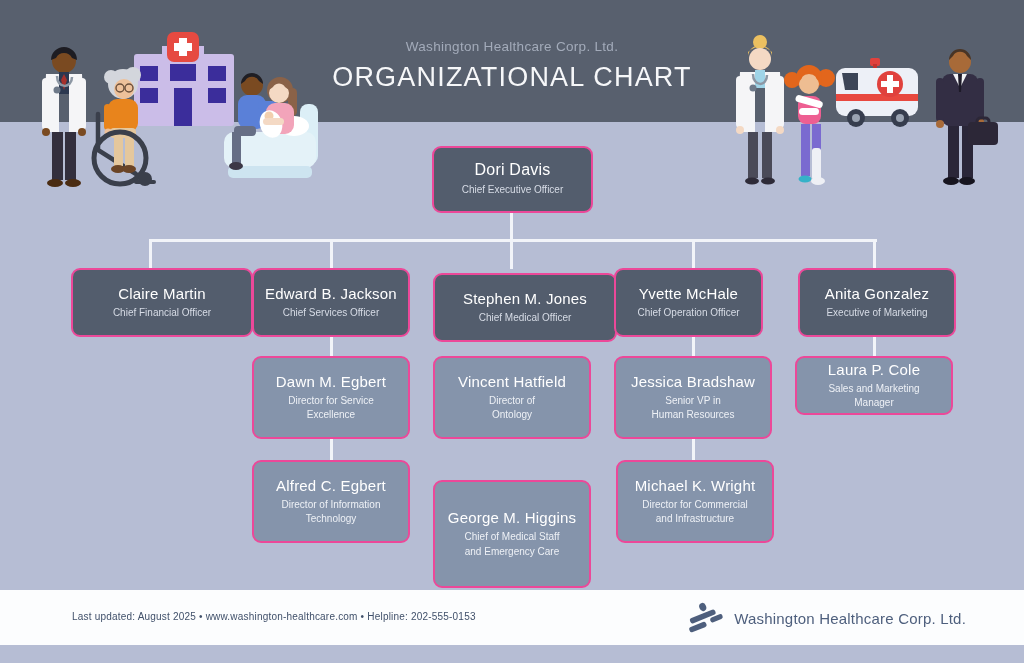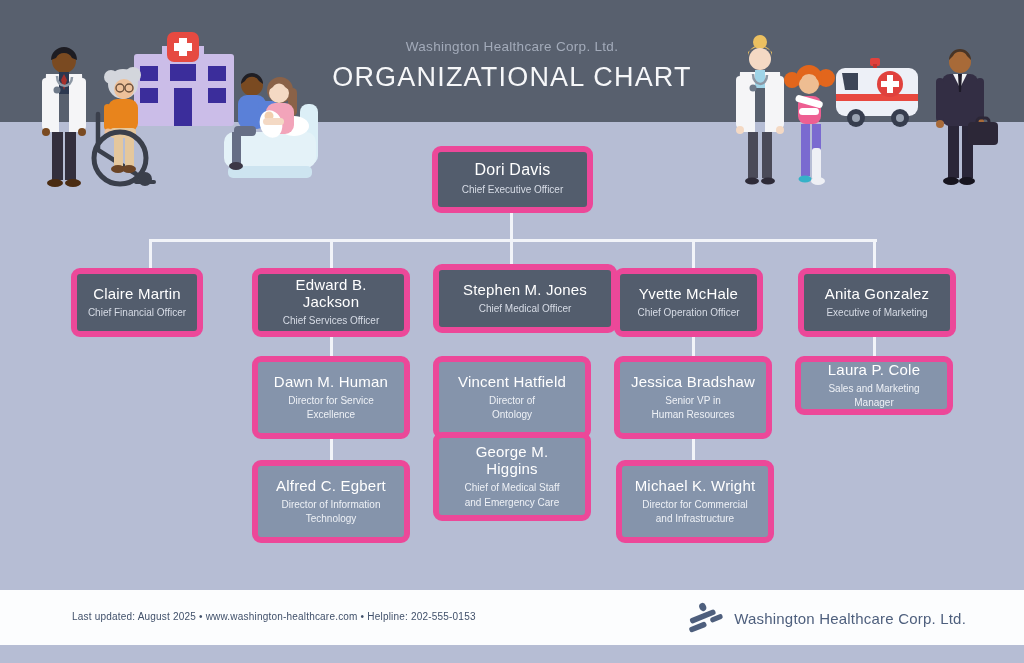--- a/index.html
+++ b/index.html
@@ -7,21 +7,21 @@
     position:relative;width:1024px;height:663px;overflow:hidden;
     background:#b6bdd4;font-family:"Liberation Sans",sans-serif;
   }
   
   .header-band{position:absolute;left:0;top:0;width:1024px;height:122px;background:#58606e;}
   .company-name{position:absolute;left:0;top:39px;width:1024px;text-align:center;
     font-size:13.5px;color:#a3abba;letter-spacing:.3px;}
   .main-title{position:absolute;left:0;top:62px;width:1024px;text-align:center;
     font-size:27px;color:#f6f7f9;letter-spacing:1.2px;font-weight:400;}
   
-  .node{position:absolute;box-sizing:border-box;border:6px solid #ec4899;border-radius:9px;
+  .node{position:absolute;box-sizing:border-box;border:2px solid #ec4899;border-radius:9px;
     display:flex;flex-direction:column;align-items:center;justify-content:center;
     text-align:center;padding:4px 10px;}
   .node.dark{background:#535d6d;}
   .node.light{background:#8594ab;}
   .node .name{font-size:15px;color:#ffffff;margin-bottom:4px;letter-spacing:.2px;}
   .node.ceo .name{font-size:16px;}
   .node .title{font-size:10px;color:#d7dce6;line-height:1.45;white-space:pre-line;}
   .node.light .title{color:#eef1f6;}
   
   .line{position:absolute;background:#f2f4f9;}
@@ -203,43 +203,43 @@
   <div class="line" style="left:330px;top:437px;width:3px;height:25px"></div>
   <div class="line" style="left:692px;top:335px;width:3px;height:23px"></div>
   <div class="line" style="left:692px;top:437px;width:3px;height:25px"></div>
   <div class="line" style="left:873px;top:335px;width:3px;height:23px"></div>
 
   <div class="node dark ceo" style="left:432px;top:146px;width:161px;height:67px">
     <div class="name">Dori Davis</div>
     <div class="title">Chief Executive Officer</div>
   </div>
 
-  <div class="node dark" style="left:71px;top:268px;width:132px;height:69px">
+  <div class="node dark" style="left:71px;top:268px;width:182px;height:69px">
     <div class="name">Claire Martin</div>
     <div class="title">Chief Financial Officer</div>
   </div>
   <div class="node dark" style="left:252px;top:268px;width:158px;height:69px">
     <div class="name">Edward B. Jackson</div>
     <div class="title">Chief Services Officer</div>
   </div>
-  <div class="node dark" style="left:433px;top:264px;width:184px;height:69px">
+  <div class="node dark" style="left:433px;top:273px;width:184px;height:69px">
     <div class="name">Stephen M. Jones</div>
     <div class="title">Chief Medical Officer</div>
   </div>
   <div class="node dark" style="left:614px;top:268px;width:149px;height:69px">
     <div class="name">Yvette McHale</div>
     <div class="title">Chief Operation Officer</div>
   </div>
   <div class="node dark" style="left:798px;top:268px;width:158px;height:69px">
     <div class="name">Anita Gonzalez</div>
     <div class="title">Executive of Marketing</div>
   </div>
 
   <div class="node light" style="left:252px;top:356px;width:158px;height:83px">
-    <div class="name">Dawn M. Human</div>
+    <div class="name">Dawn M. Egbert</div>
     <div class="title">Director for Service
 Excellence</div>
   </div>
   <div class="node light" style="left:433px;top:356px;width:158px;height:83px">
     <div class="name">Vincent Hatfield</div>
     <div class="title">Director of
 Ontology</div>
   </div>
   <div class="node light" style="left:614px;top:356px;width:158px;height:83px">
     <div class="name">Jessica Bradshaw</div>
@@ -250,21 +250,21 @@
     <div class="name">Laura P. Cole</div>
     <div class="title">Sales and Marketing
 Manager</div>
   </div>
 
   <div class="node light" style="left:252px;top:460px;width:158px;height:83px">
     <div class="name">Alfred C. Egbert</div>
     <div class="title">Director of Information
 Technology</div>
   </div>
-  <div class="node light" style="left:433px;top:432px;width:158px;height:89px">
+  <div class="node light" style="left:433px;top:480px;width:158px;height:108px">
     <div class="name">George M. Higgins</div>
     <div class="title">Chief of Medical Staff
 and Emergency Care</div>
   </div>
   <div class="node light" style="left:616px;top:460px;width:158px;height:83px">
     <div class="name">Michael K. Wright</div>
     <div class="title">Director for Commercial
 and Infrastructure</div>
   </div>
 

